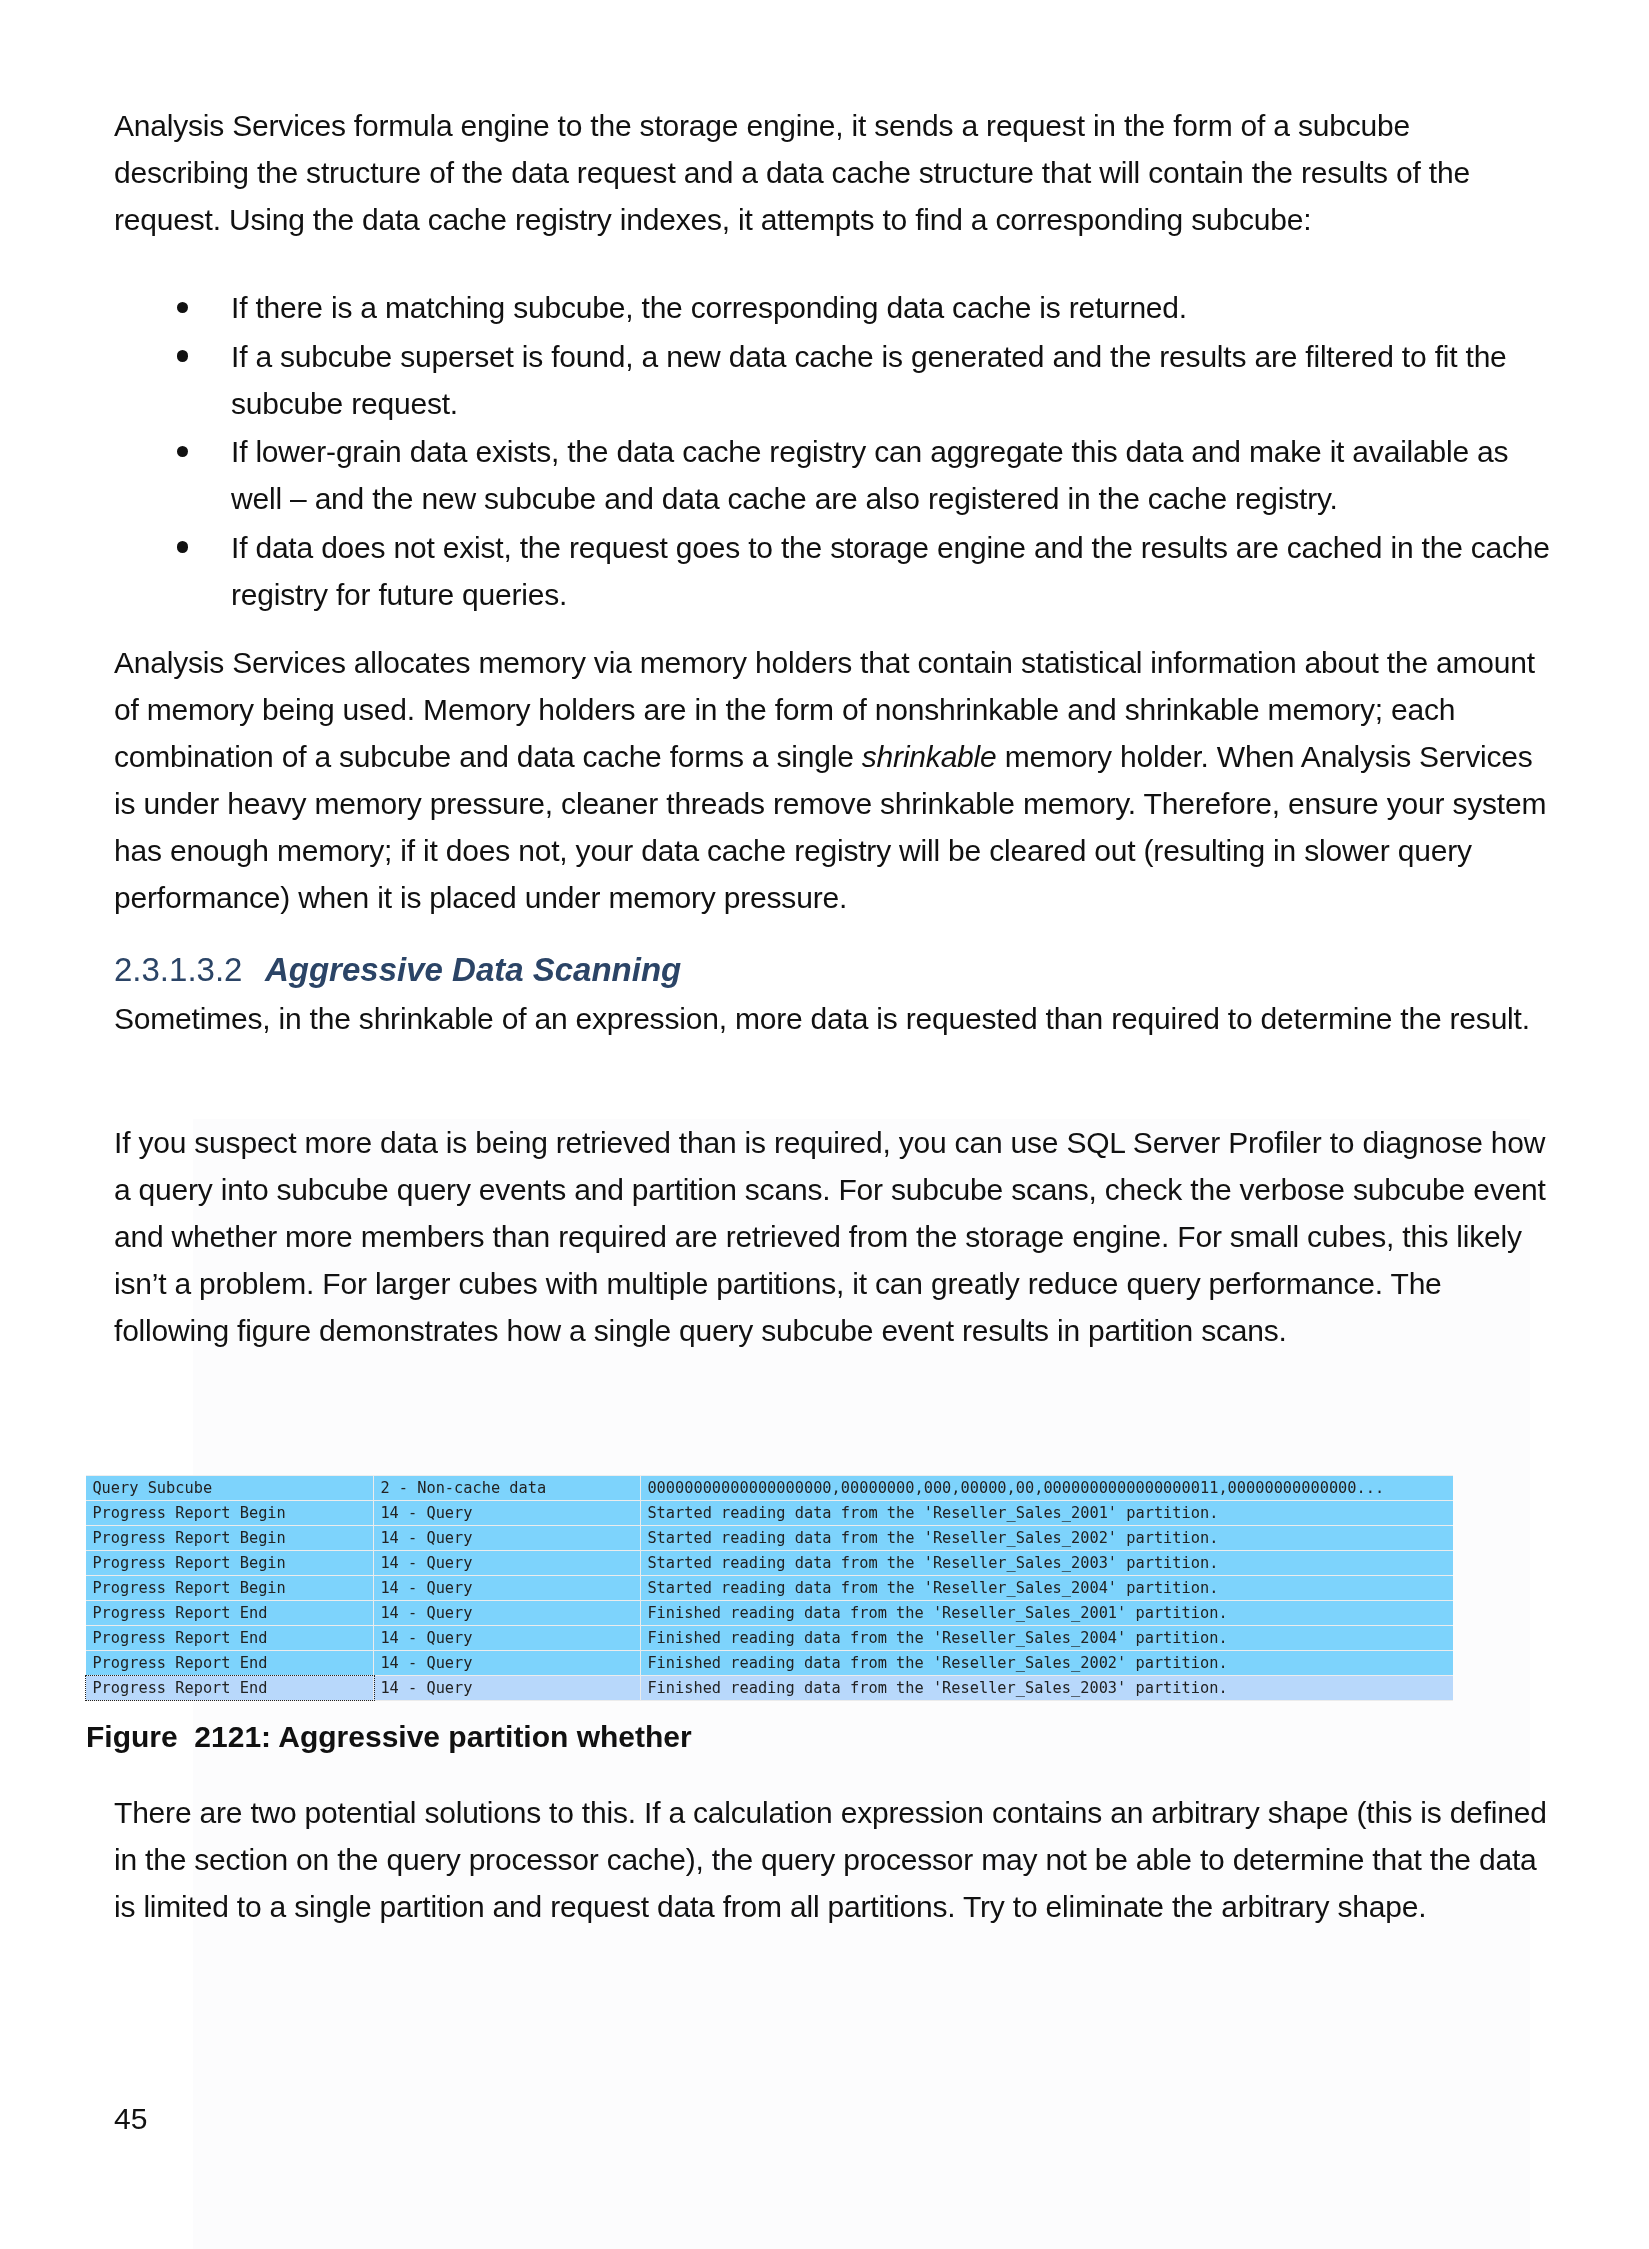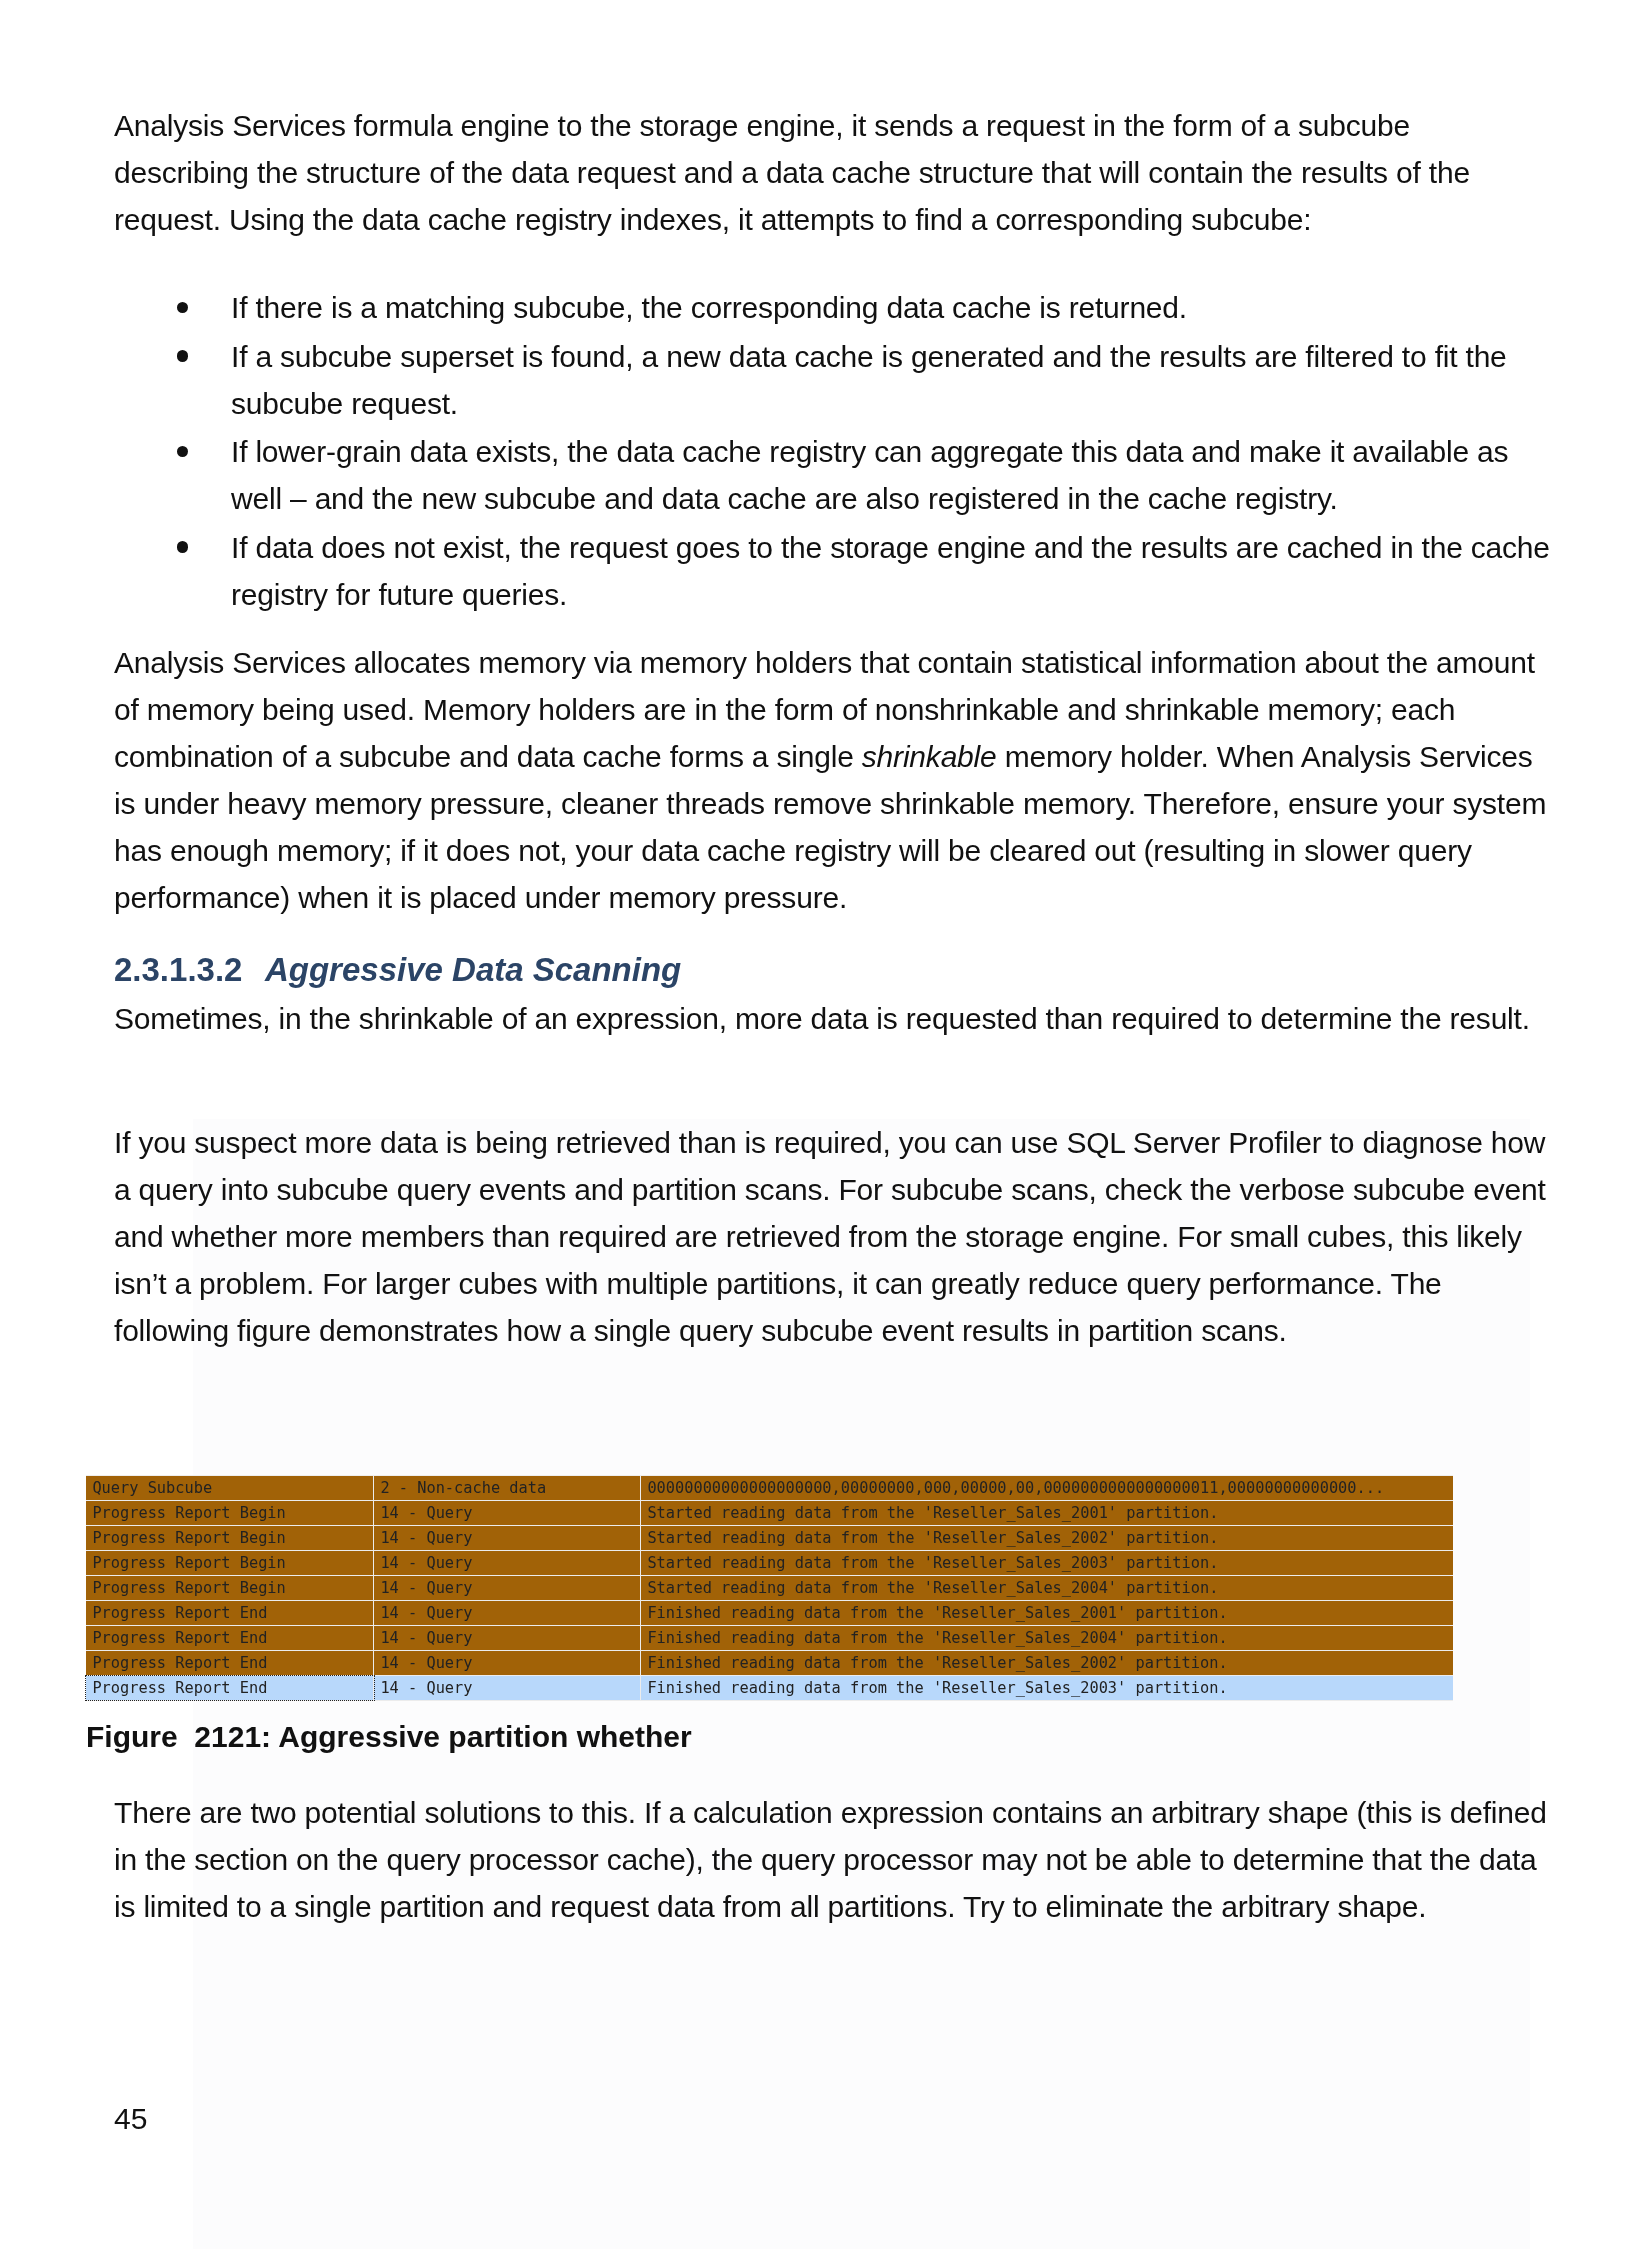--- a/index.html
+++ b/index.html
@@ -67,40 +67,40 @@
     .p2 { top: 639px; }
     .heading {
       position: absolute;
       left: 114px;
       top: 947px;
       font-size: 33px;
       line-height: 45px;
       color: #2b4466;
       white-space: nowrap;
     }
-    .heading .num { font-weight: bold; margin-right: 22.5px; }
+    .heading .num { font-weight: normal; margin-right: 22.5px; }
     .heading .title { font-weight: bold; font-style: italic; }
     .p3 { top: 995px; }
     .p4 { top: 1119px; }
     .figure {
       position: absolute;
       left: 86px;
       top: 1475px;
       width: 1367px;
       border-top: 1.6px solid #eeeeee;
       font-family: "DejaVu Sans Mono", "Liberation Mono", monospace;
       font-size: 15.3px;
       color: #222222;
     }
     .fig-row {
       display: flex;
       height: 24px;
       line-height: 24px;
       border-bottom: 0.8px solid #ececec;
-      background: #a16207;
+      background: #7dd3fc;
     }
     .fig-row.selected { background: #b8d8fb; }
     .fig-cell {
       padding-left: 6.4px;
       white-space: nowrap;
       overflow: hidden;
       box-sizing: border-box;
     }
     .c1 { width: 288px; border-right: 0.8px solid #ececec; }
     .c2 { width: 267px; border-right: 0.8px solid #ececec; }

